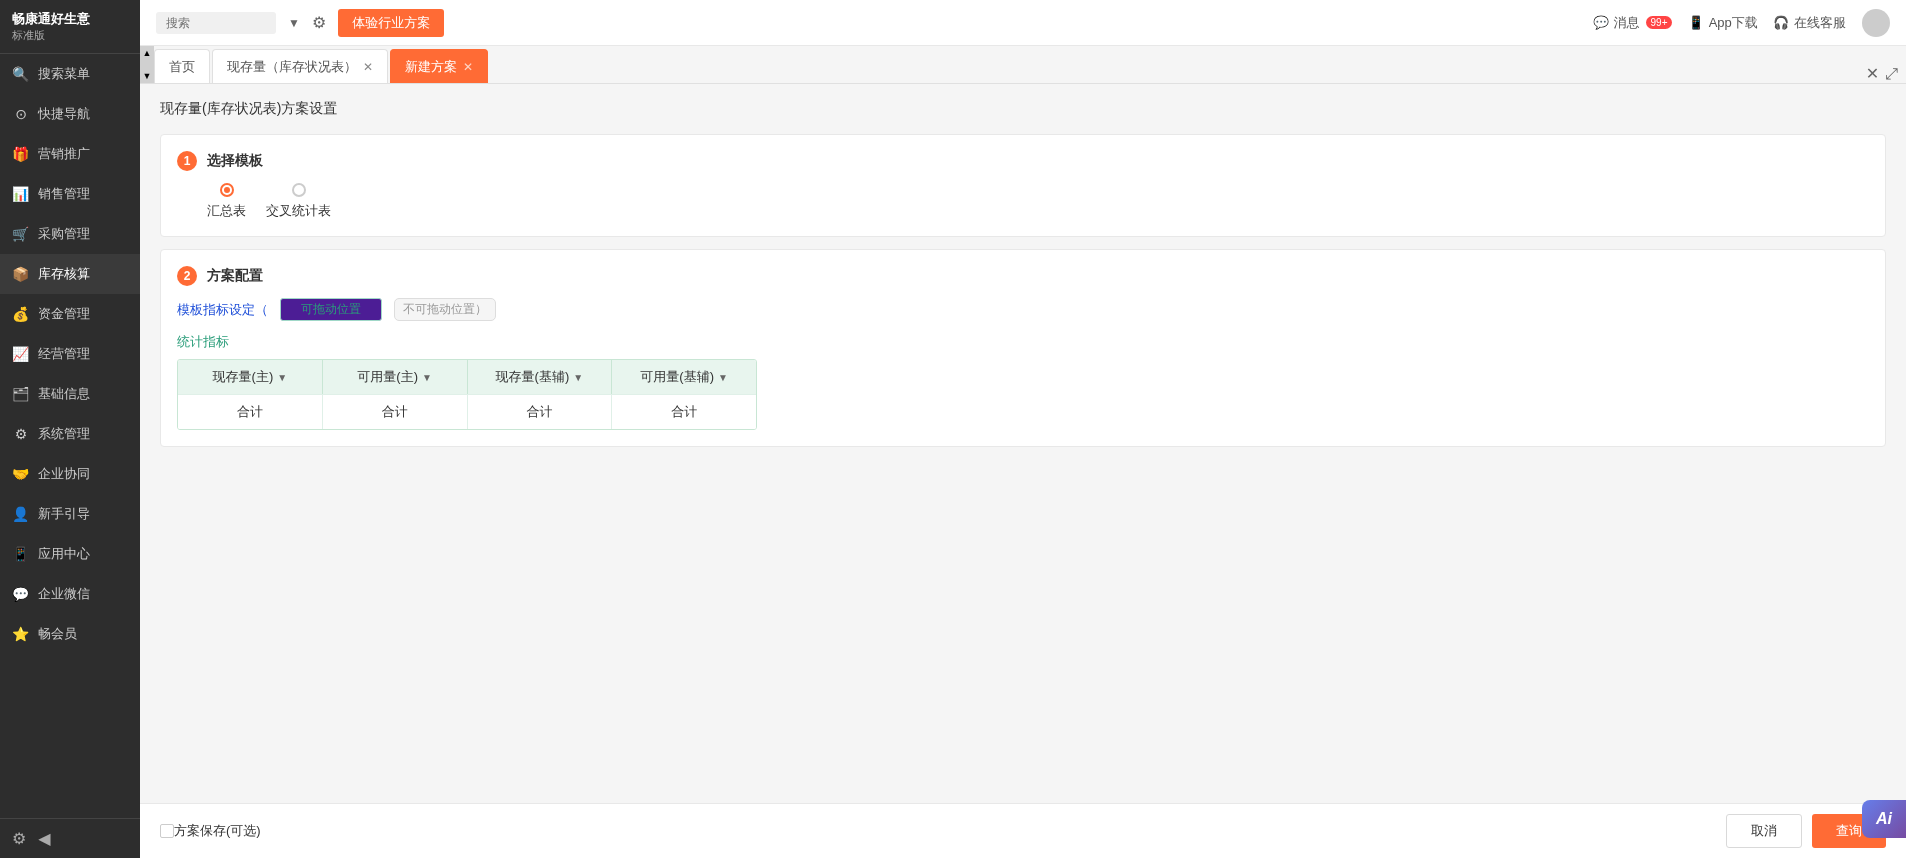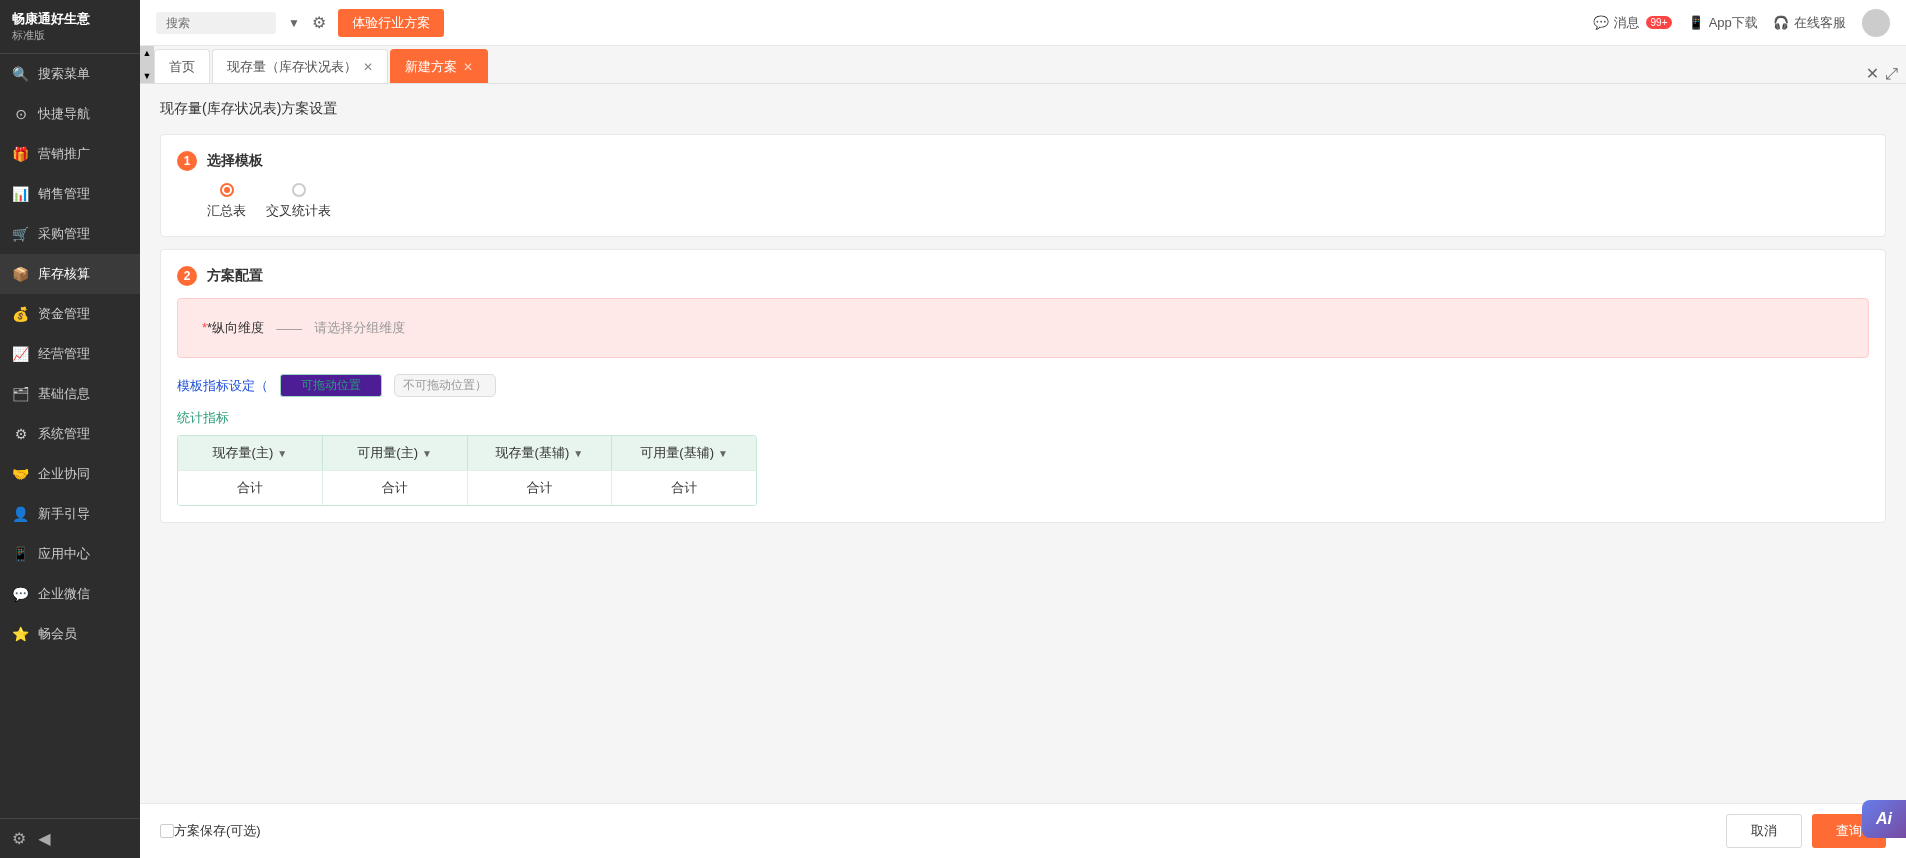--- a/index.html
+++ b/index.html
@@ -401,29 +401,20 @@
         </div>
       </div>
 
       <div class="section">
         <div class="section-header">
           <div class="step-badge">2</div>
           <div class="section-title">方案配置</div>
         </div>
 
 
-        <div class="dimension-area">
-          <div class="dimension-row">
-            <span class="dimension-label">
-              <span style="color:#ff4444;">*</span><span>*纵向维度</span>
-            </span>
-            <span class="dimension-divider">——</span>
-            <span class="dimension-placeholder">请选择分组维度</span>
-          </div>
-        </div>
 
         <div class="indicator-row">
           <span class="indicator-label">
             <span>模板指标设定（</span>
           </span>
           <span class="draggable-badge">可拖动位置</span>
           <span class="non-draggable-badge">不可拖动位置）</span>
         </div>
 
         <div class="stats-section">

